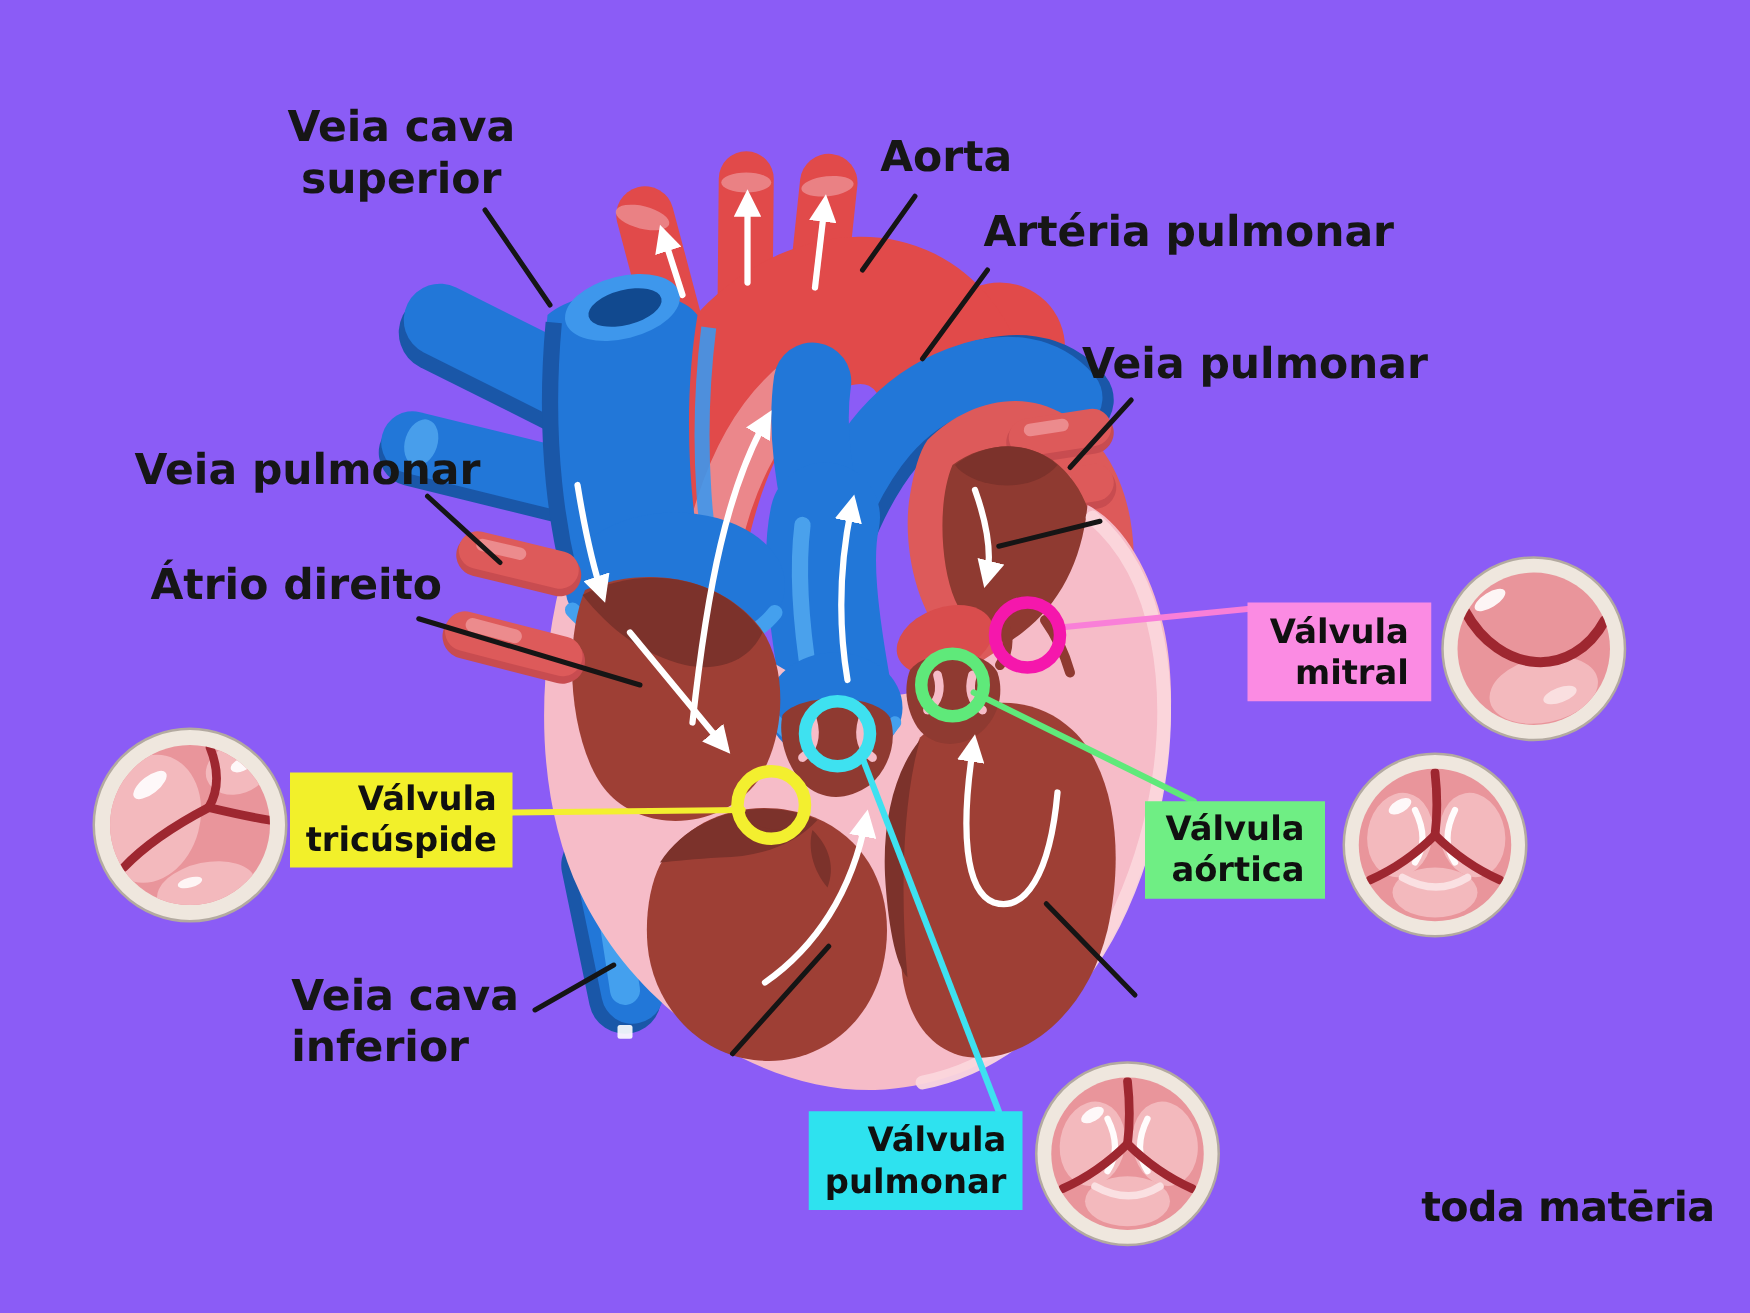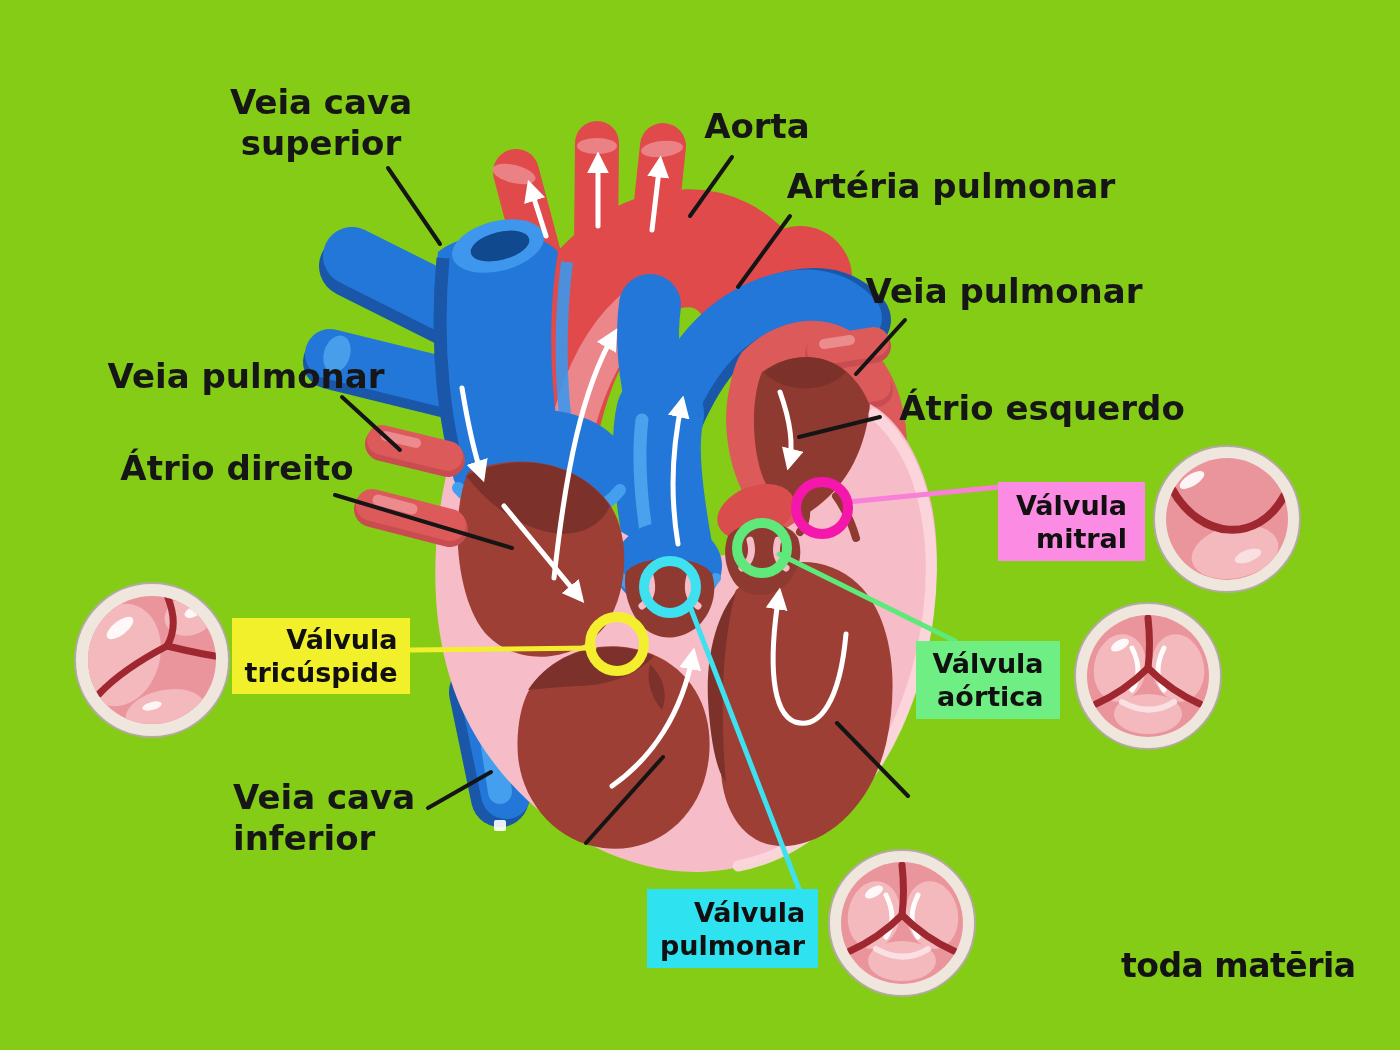--- a/index.html
+++ b/index.html
@@ -1,27 +1,27 @@
 <!DOCTYPE html>
 <html><head>
 <meta charset="utf-8">
 <style>
   html,body{margin:0;padding:0;}
-  .stage{position:relative;width:1400px;height:1050px;background:#84cc16;overflow:hidden;
+  .stage{position:relative;width:1400px;height:1050px;background:#8b5cf6;overflow:hidden;
          font-family:"DejaVu Sans","Liberation Sans",sans-serif;}
   .stage svg{position:absolute;left:0;top:0;z-index:1;}
   .lbl{position:absolute;z-index:2;font-weight:700;font-size:34px;line-height:41px;color:#161616;white-space:pre-line;}
   .lbl.center{text-align:center;}
   .vbox{position:absolute;z-index:2;display:flex;align-items:center;justify-content:center;
         text-align:right;font-weight:700;font-size:27px;line-height:33px;color:#101010;white-space:pre-line;}
   .vbox.yellow{background:#F2F02A;}
   .vbox.pink{background:#FB8BE3;}
   .vbox.green{background:#6FEE84;}
   .vbox.cyan{background:#2EE2EF;}
-  .wm{position:absolute;z-index:2;font-weight:700;font-size:33px;color:#131313;letter-spacing:-0.5px;}
+  .wm{position:absolute;z-index:2;font-weight:700;font-size:33px;color:#131313;letter-spacing:-0.5px;margin-left:16px;}
 </style>
 </head>
 <body>
 
 <div class="stage">
 
 <svg width="1400" height="1050" viewBox="0 0 1400 1050">
   <defs>
     <marker id="arrW" viewBox="0 0 10 10" refX="7" refY="5" markerWidth="4.4" markerHeight="4.4" orient="auto-start-reverse">
       <path d="M0,0 L10,5 L0,10 Z" fill="#ffffff"></path>
@@ -253,21 +253,20 @@
       </g>
     </g>
   </g>
 </svg>
 
   <div class="lbl center" style="left:171px;top:82px;width:300px">Veia cava
 superior</div>
   <div class="lbl center" style="left:657px;top:106px;width:200px">Aorta</div>
   <div class="lbl center" style="left:751px;top:166px;width:400px">Artéria pulmonar</div>
   <div class="lbl center" style="left:854px;top:271px;width:300px">Veia pulmonar</div>
-  <div class="lbl center" style="left:892px;top:388px;width:300px">Átrio esquerdo</div>
   <div class="lbl center" style="left:96px;top:356px;width:300px">Veia pulmonar</div>
   <div class="lbl center" style="left:87px;top:448px;width:300px">Átrio direito</div>
   <div class="lbl" style="left:233px;top:777px">Veia cava
 inferior</div>
 
   <div class="vbox yellow" style="left:232px;top:618px;width:178px;height:76px">Válvula
 tricúspide</div>
   <div class="vbox pink" style="left:998px;top:482px;width:147px;height:79px">Válvula
 mitral</div>
   <div class="vbox green" style="left:916px;top:641px;width:144px;height:78px">Válvula

